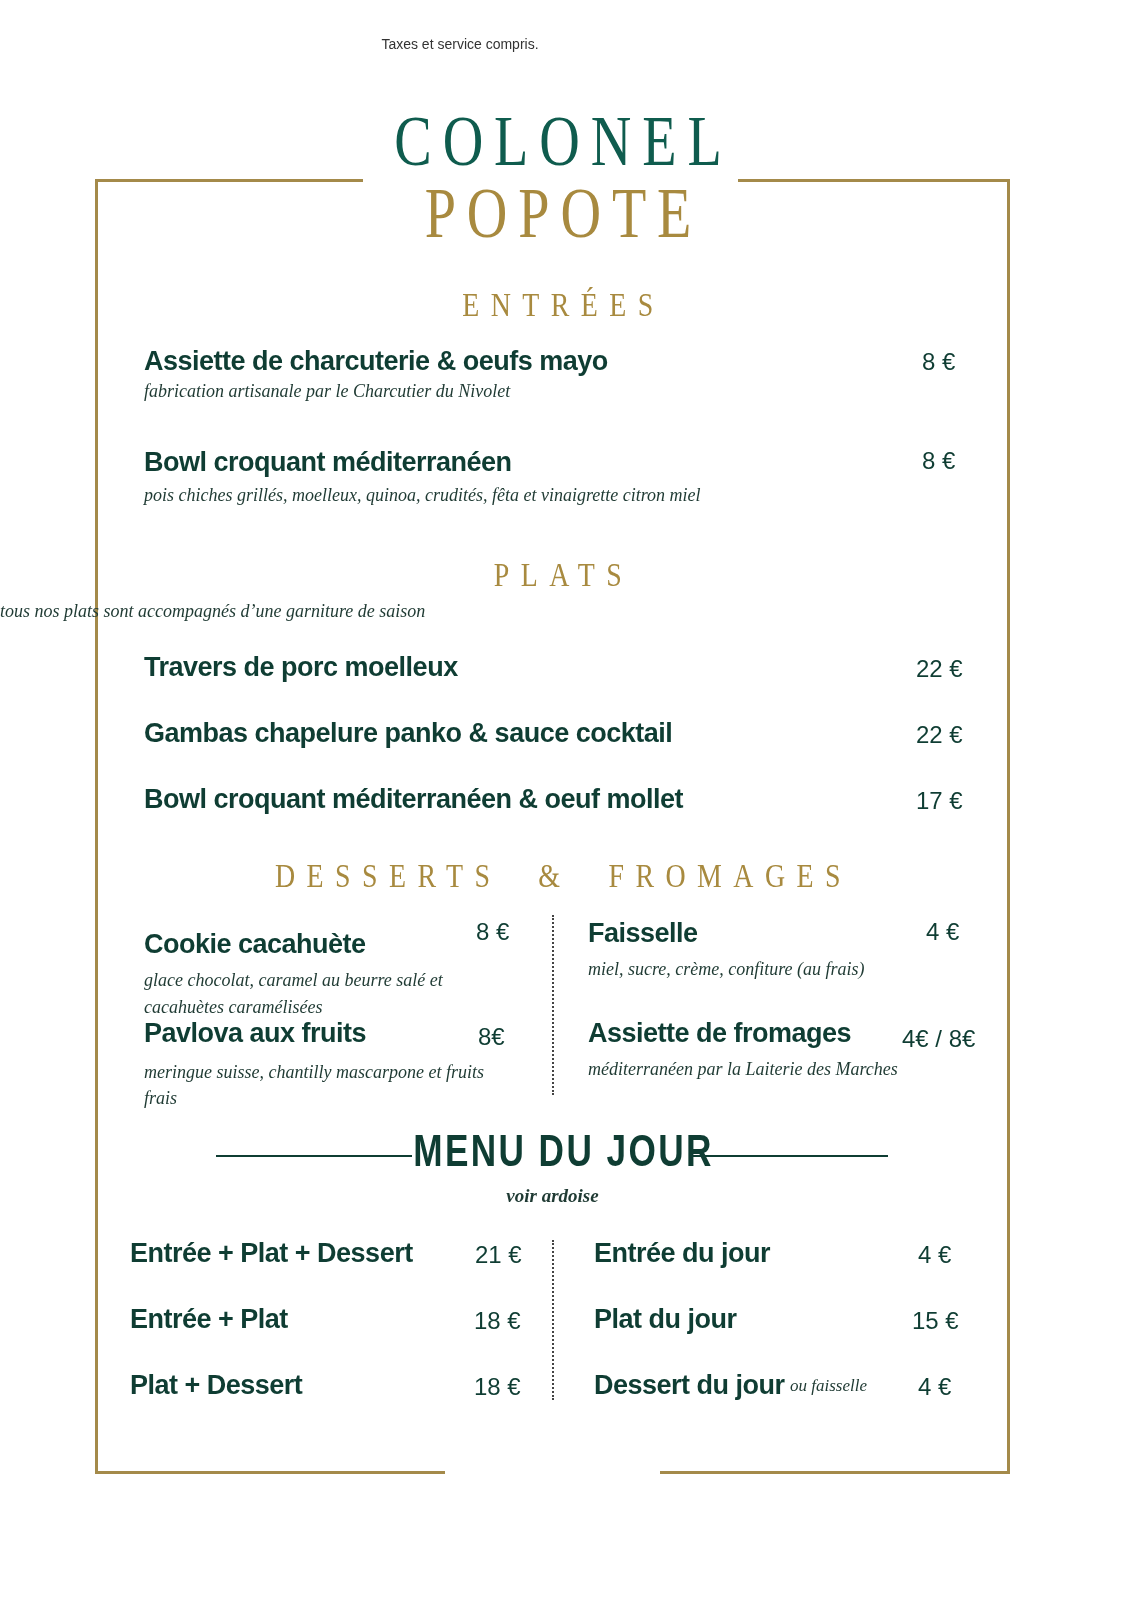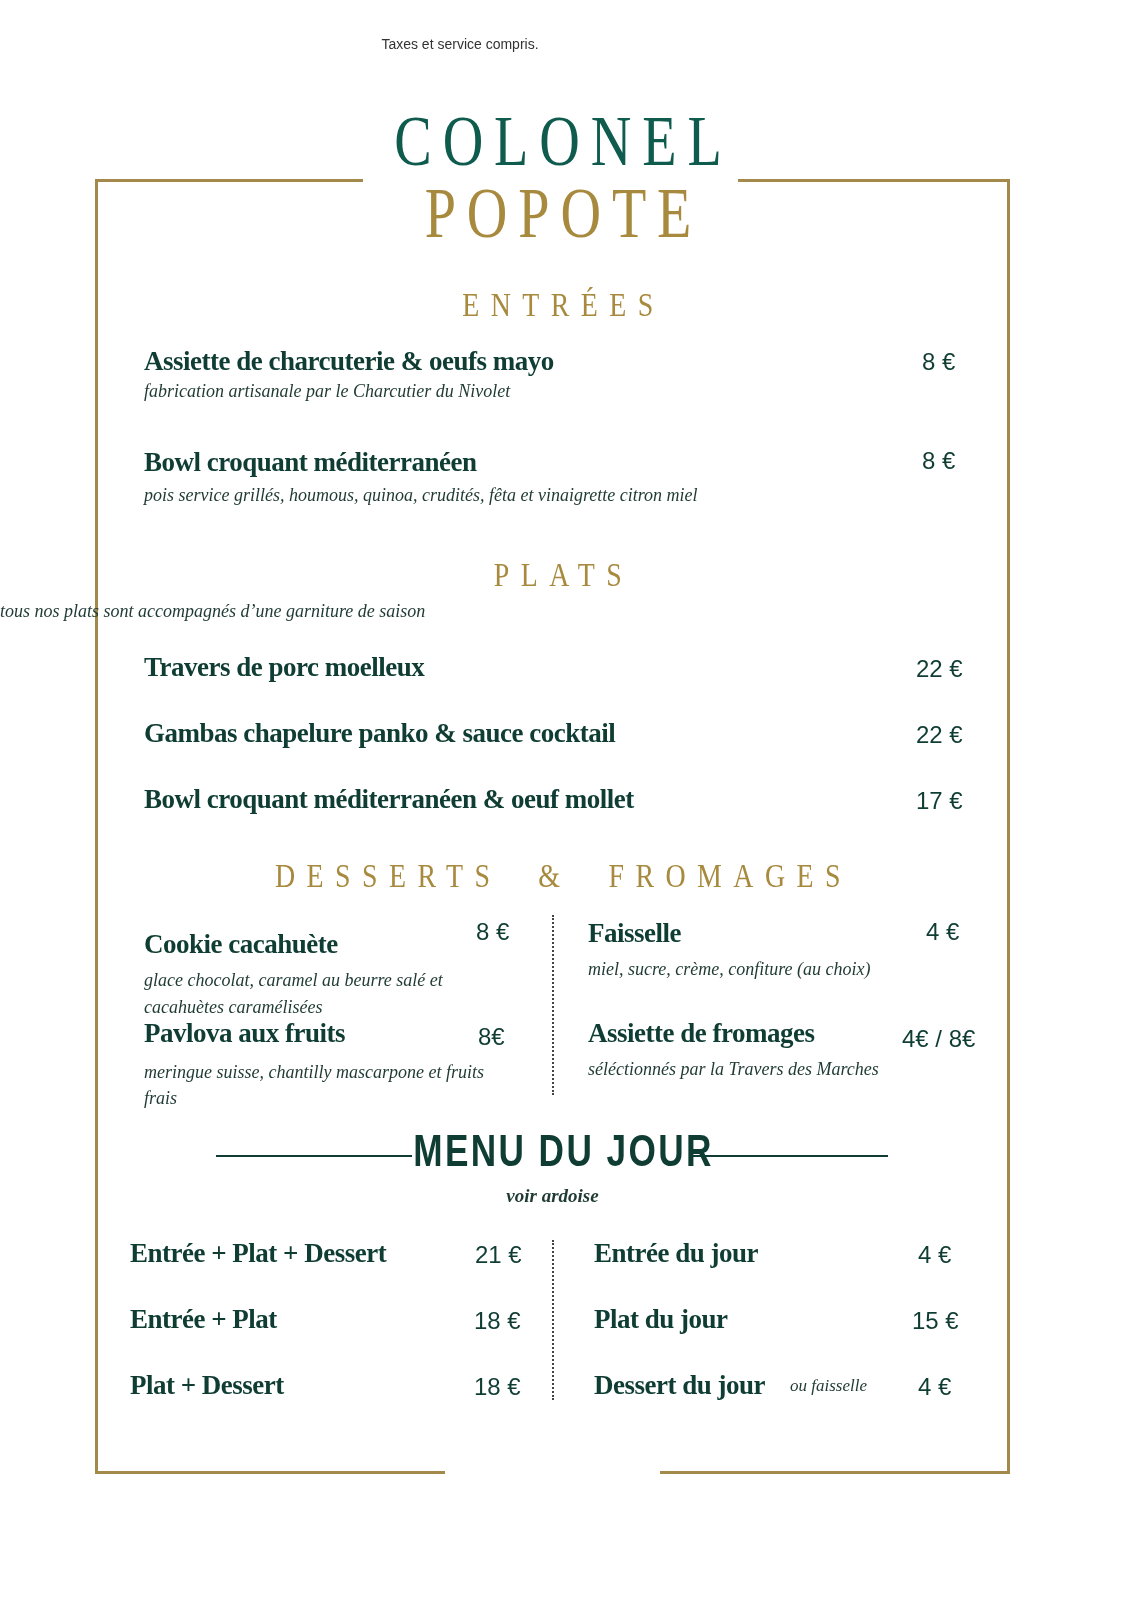--- a/index.html
+++ b/index.html
@@ -4,21 +4,21 @@
 <style>
   html, body { margin: 0; padding: 0; background: #ffffff; }
   body { width: 1127px; height: 1600px; position: relative; overflow: hidden; font-family: "Liberation Sans", sans-serif; color: #0f3d33; }
   .abs { position: absolute; }
   .taxes { top: 36px; left: 0; width: 920px; text-align: center; font-size: 14px; color: #333; font-family: "Liberation Sans", sans-serif; }
   .brand1, .brand2 { left: 0; width: 1127px; text-align: center; font-family: "Liberation Serif", serif; letter-spacing: 14px; }
   .brand1 { top: 100px; font-size: 72px; color: #0f5c4e; transform: scaleX(0.78); }
   .brand2 { top: 172px; font-size: 72px; color: #a88a3f; transform: scaleX(0.78); }
   .frame-line { background: #a48a4a; }
   .sec-title { left: 0; width: 1127px; text-align: center; font-family: "Liberation Serif", serif; color: #a88a3f; font-size: 34px; letter-spacing: 14px; transform: scaleX(0.82); }
-  .item-name { font-weight: bold; font-size: 27px; color: #0f3d33; font-family: Liberation Serif, serif; letter-spacing: -0.5px; }
+  .item-name { font-weight: bold; font-size: 27px; color: #0f3d33; font-family: Liberation Sans, sans-serif; letter-spacing: -0.5px; }
   .item-desc { font-style: italic; font-size: 18px; color: #1f3a33; font-family: Liberation Serif, serif; }
   .price { font-size: 24px; color: #0f3d33; font-family: "Liberation Sans", sans-serif; }
   .dotted-v { border-left: 2px dotted #444; width: 0; }
   .mdj-title { left: 0; width: 1127px; text-align: center; font-family: "Liberation Sans", sans-serif; font-weight: bold; font-size: 44px; color: #0f3d33; letter-spacing: 3px; transform: scaleX(0.8); }
   .rule { background: #0f3d33; height: 2px; }
   .small-italic { font-style: italic; font-size: 18px; font-family: "Liberation Serif", serif; color: #1f3a33; }
 </style>
 </head>
 <body>
 
@@ -35,21 +35,21 @@
 <div class="abs brand2">POPOTE</div>
 
 <div class="abs sec-title" style="top:286px;">ENTRÉES</div>
 
 <div class="abs item-name" style="left:144px;top:346px;">Assiette de charcuterie &amp; oeufs mayo</div>
 <div class="abs price" style="left:922px;top:348px;">8 €</div>
 <div class="abs item-desc" style="left:144px;top:381px;">fabrication artisanale par le Charcutier du Nivolet</div>
 
 <div class="abs item-name" style="left:144px;top:447px;">Bowl croquant méditerranéen</div>
 <div class="abs price" style="left:922px;top:447px;">8 €</div>
-<div class="abs item-desc" style="left:144px;top:485px;">pois service grillés, houmous, quinoa, crudités, fêta et vinaigrette citron miel</div>
+<div class="abs item-desc" style="left:144px;top:485px;">pois chiches grillés, moelleux, quinoa, crudités, fêta et vinaigrette citron miel</div>
 
 <div class="abs sec-title" style="top:556px;">PLATS</div>
 <div class="abs small-italic" style="left:0;width:1105px;text-align:left;top:601px;">tous nos plats sont accompagnés d’une garniture de saison</div>
 
 <div class="abs item-name" style="left:144px;top:652px;">Travers de porc moelleux</div>
 <div class="abs price" style="left:916px;top:655px;">22 €</div>
 
 <div class="abs item-name" style="left:144px;top:718px;">Gambas chapelure panko &amp; sauce cocktail</div>
 <div class="abs price" style="left:916px;top:721px;">22 €</div>
 
@@ -63,25 +63,25 @@
 <div class="abs item-name" style="left:144px;top:929px;">Cookie cacahuète</div>
 <div class="abs price" style="left:476px;top:918px;">8 €</div>
 <div class="abs item-desc" style="left:144px;top:959px;width:360px;line-height:27px;margin-top:8px;">glace chocolat, caramel au beurre salé et cacahuètes caramélisées</div>
 
 <div class="abs item-name" style="left:144px;top:1018px;">Pavlova aux fruits</div>
 <div class="abs price" style="left:478px;top:1023px;">8€</div>
 <div class="abs item-desc" style="left:144px;top:1059px;width:340px;line-height:26px;">meringue suisse, chantilly mascarpone et fruits frais</div>
 
 <div class="abs item-name" style="left:588px;top:918px;">Faisselle</div>
 <div class="abs price" style="left:926px;top:918px;">4 €</div>
-<div class="abs item-desc" style="left:588px;top:959px;">miel, sucre, crème, confiture (au choix)</div>
+<div class="abs item-desc" style="left:588px;top:959px;">miel, sucre, crème, confiture (au frais)</div>
 
 <div class="abs item-name" style="left:588px;top:1018px;">Assiette de fromages</div>
 <div class="abs price" style="left:902px;top:1025px;">4€ / 8€</div>
-<div class="abs item-desc" style="left:588px;top:1059px;">séléctionnés par la Travers des Marches</div>
+<div class="abs item-desc" style="left:588px;top:1059px;">méditerranéen par la Laiterie des Marches</div>
 
 <div class="abs rule" style="left:216px;top:1155px;width:196px;"></div>
 <div class="abs rule" style="left:692px;top:1155px;width:196px;"></div>
 <div class="abs mdj-title" style="top:1126px;">MENU DU JOUR</div>
 <div class="abs small-italic" style="left:0;width:1105px;text-align:center;top:1185px;font-size:19px;font-weight:bold;">voir ardoise</div>
 
 <div class="abs dotted-v" style="left:552px;top:1240px;height:160px;"></div>
 
 <div class="abs item-name" style="left:130px;top:1238px;">Entrée + Plat + Dessert</div>
 <div class="abs price" style="left:475px;top:1241px;">21 €</div>

